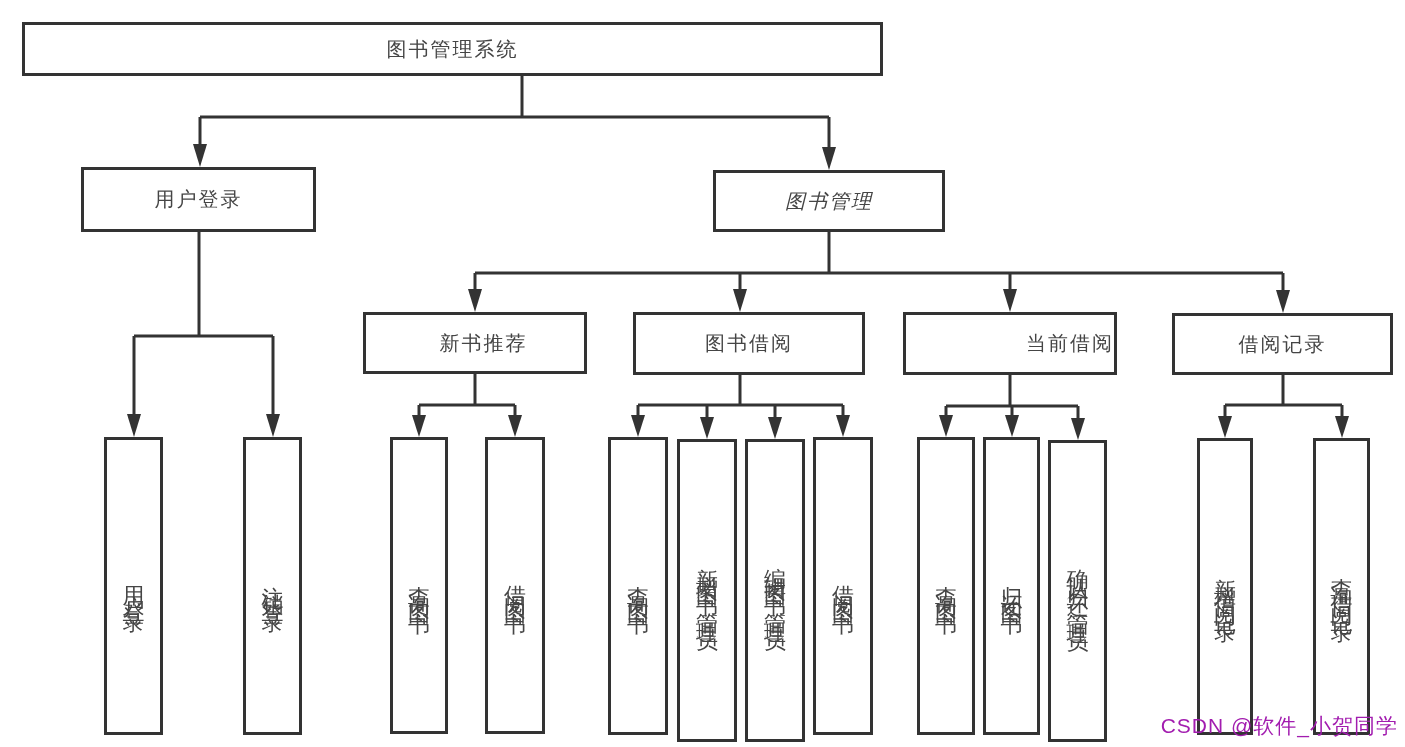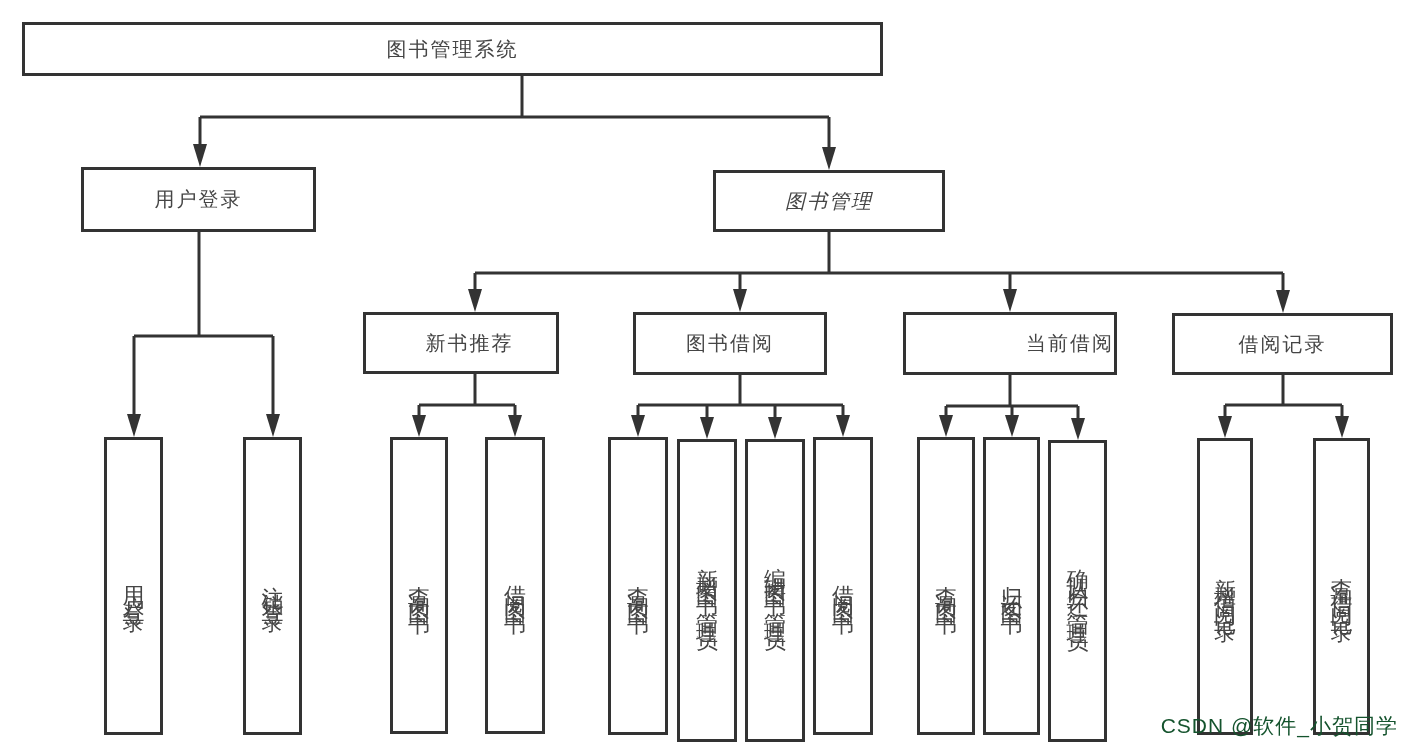--- a/index.html
+++ b/index.html
@@ -37,21 +37,21 @@
     font-size: 22px;
     letter-spacing: 9px;
     white-space: normal;
     line-height: 1.0;
   }
   .watermark {
     position: absolute;
     right: 7px;
     bottom: 7px;
     font-size: 21px;
-    color: #14532d;
+    color: #a21caf;
     letter-spacing: 1px;
     font-family: "Liberation Sans", sans-serif;
   }
 </style>
 </head>
 <body>
 
 <div class="stage">
 
   <svg class="connectors" viewBox="0 0 1405 747" xmlns="http://www.w3.org/2000/svg">
@@ -124,24 +124,24 @@
     <span class="lbl">图书管理系统</span>
   </div>
 
   <div class="box hbox" style="left:81px;top:167px;width:235px;height:65px;">
     <span class="lbl">用户登录</span>
   </div>
   <div class="box hbox" style="left:713px;top:170px;width:232px;height:62px;font-style:italic;">
     <span class="lbl">图书管理</span>
   </div>
 
-  <div class="box hbox" style="left:363px;top:312px;width:196px;height:62px;padding-left:17px;">
+  <div class="box hbox" style="left:363px;top:312px;width:224px;height:62px;padding-left:17px;">
     <span class="lbl">新书推荐</span>
   </div>
-  <div class="box hbox" style="left:633px;top:312px;width:194px;height:63px;text-align:center;">
+  <div class="box hbox" style="left:633px;top:312px;width:232px;height:63px;text-align:center;">
     <span class="lbl">图书借阅</span>
   </div>
   <div class="box hbox" style="left:903px;top:312px;width:214px;height:63px;justify-content:flex-end;">
     <span class="lbl">当前借阅</span>
   </div>
   <div class="box hbox" style="left:1172px;top:313px;width:221px;height:62px;">
     <span class="lbl">借阅记录</span>
   </div>
 
   <div class="box vbox" style="left:104px;top:437px;width:59px;height:298px;">

